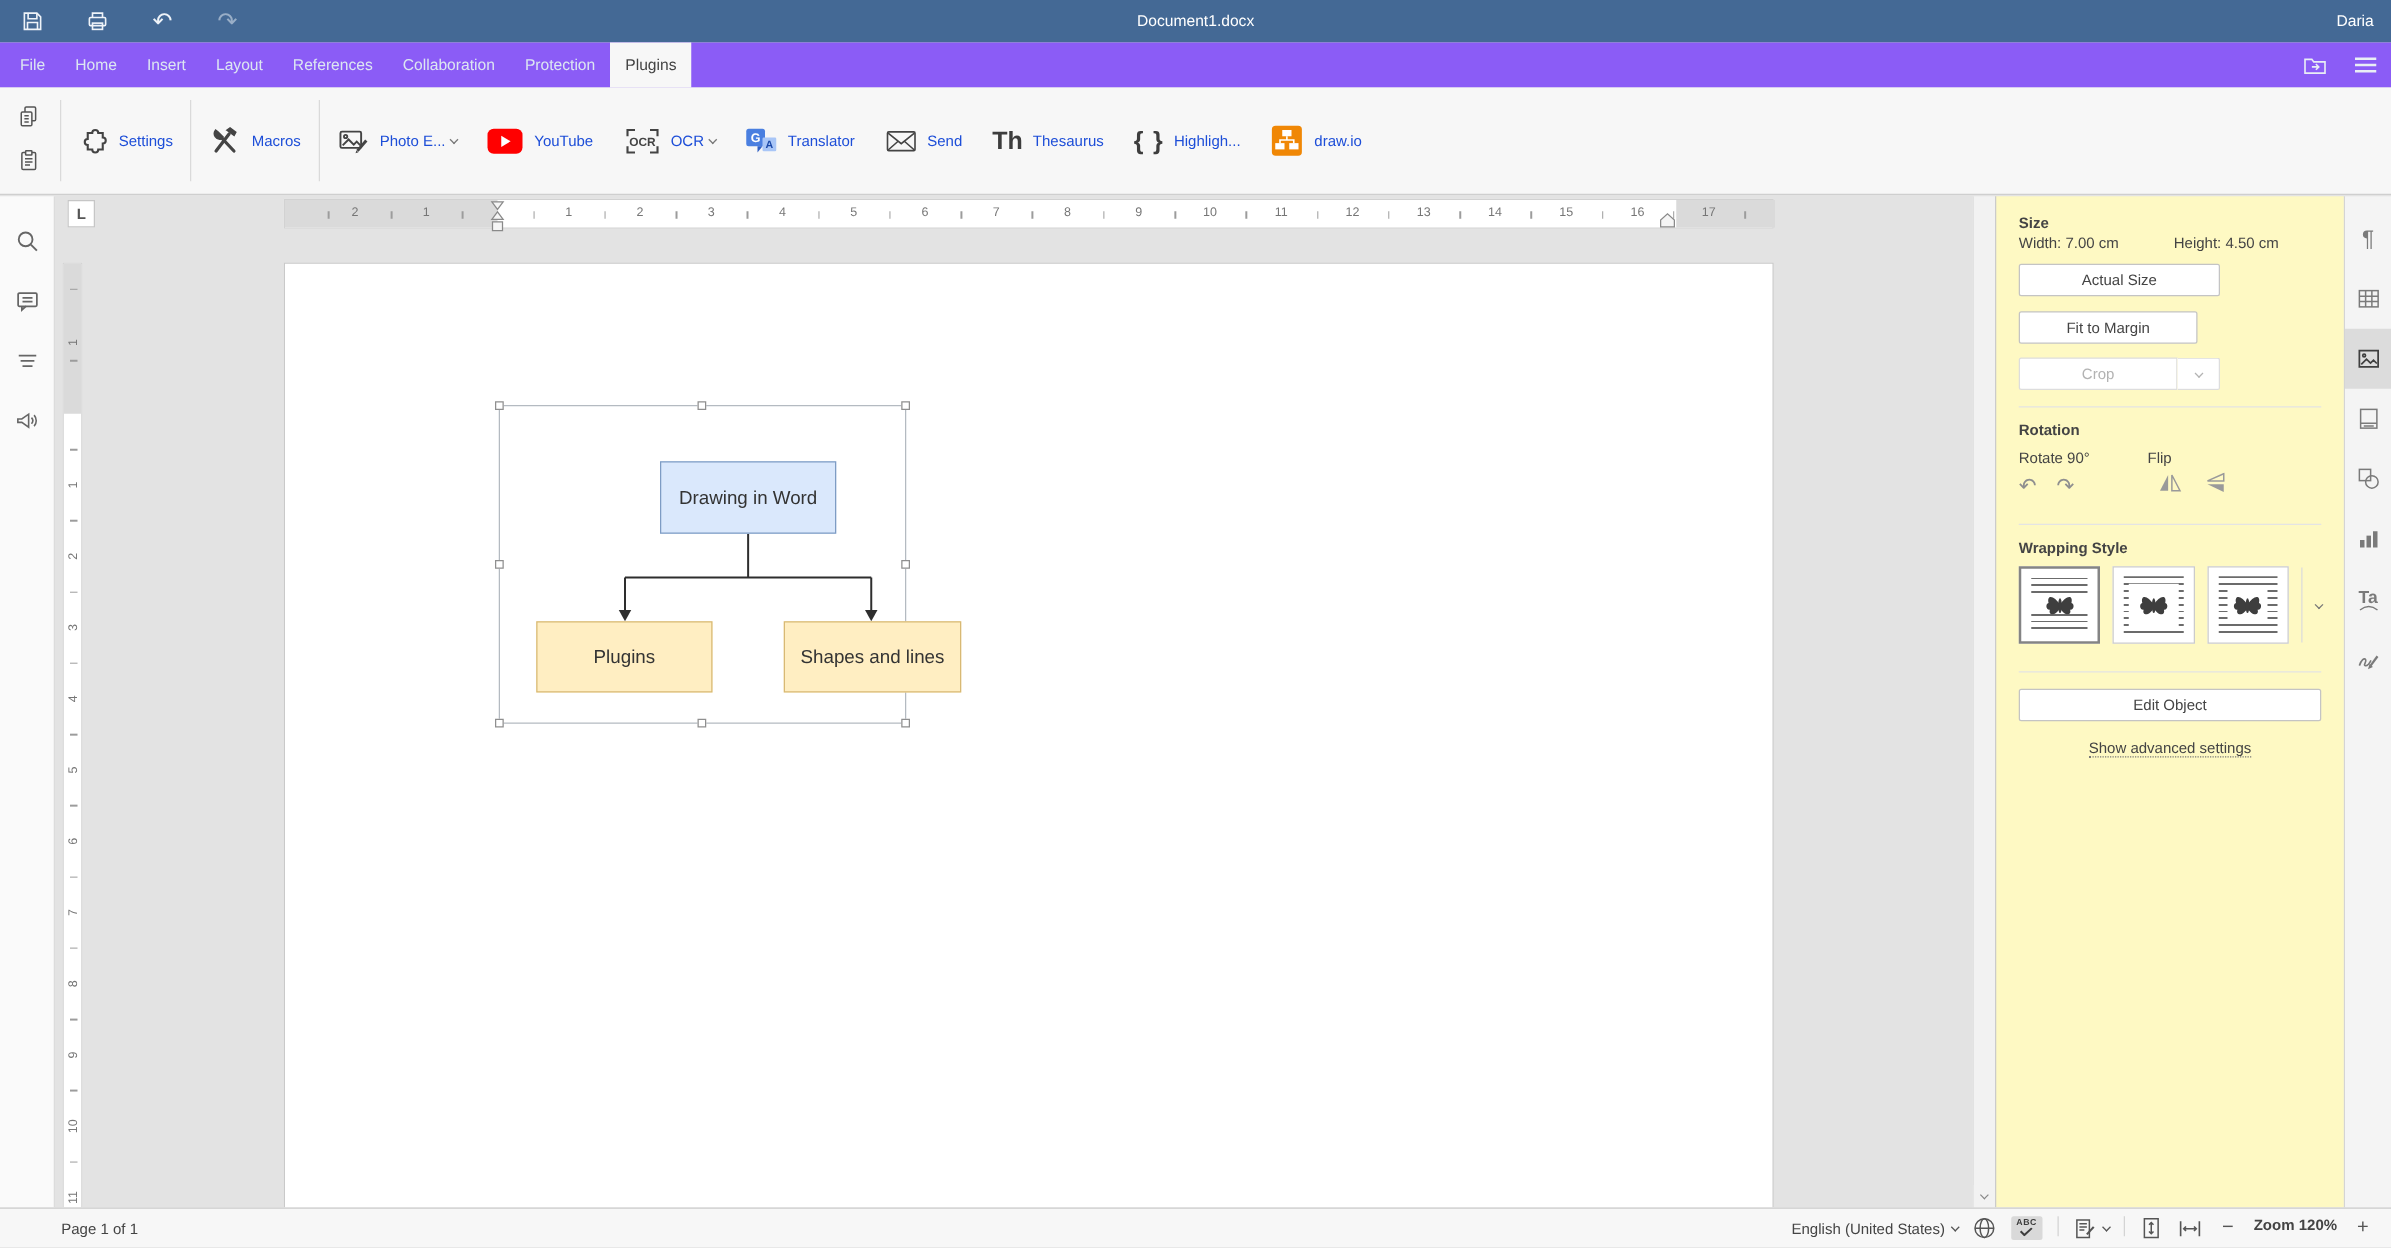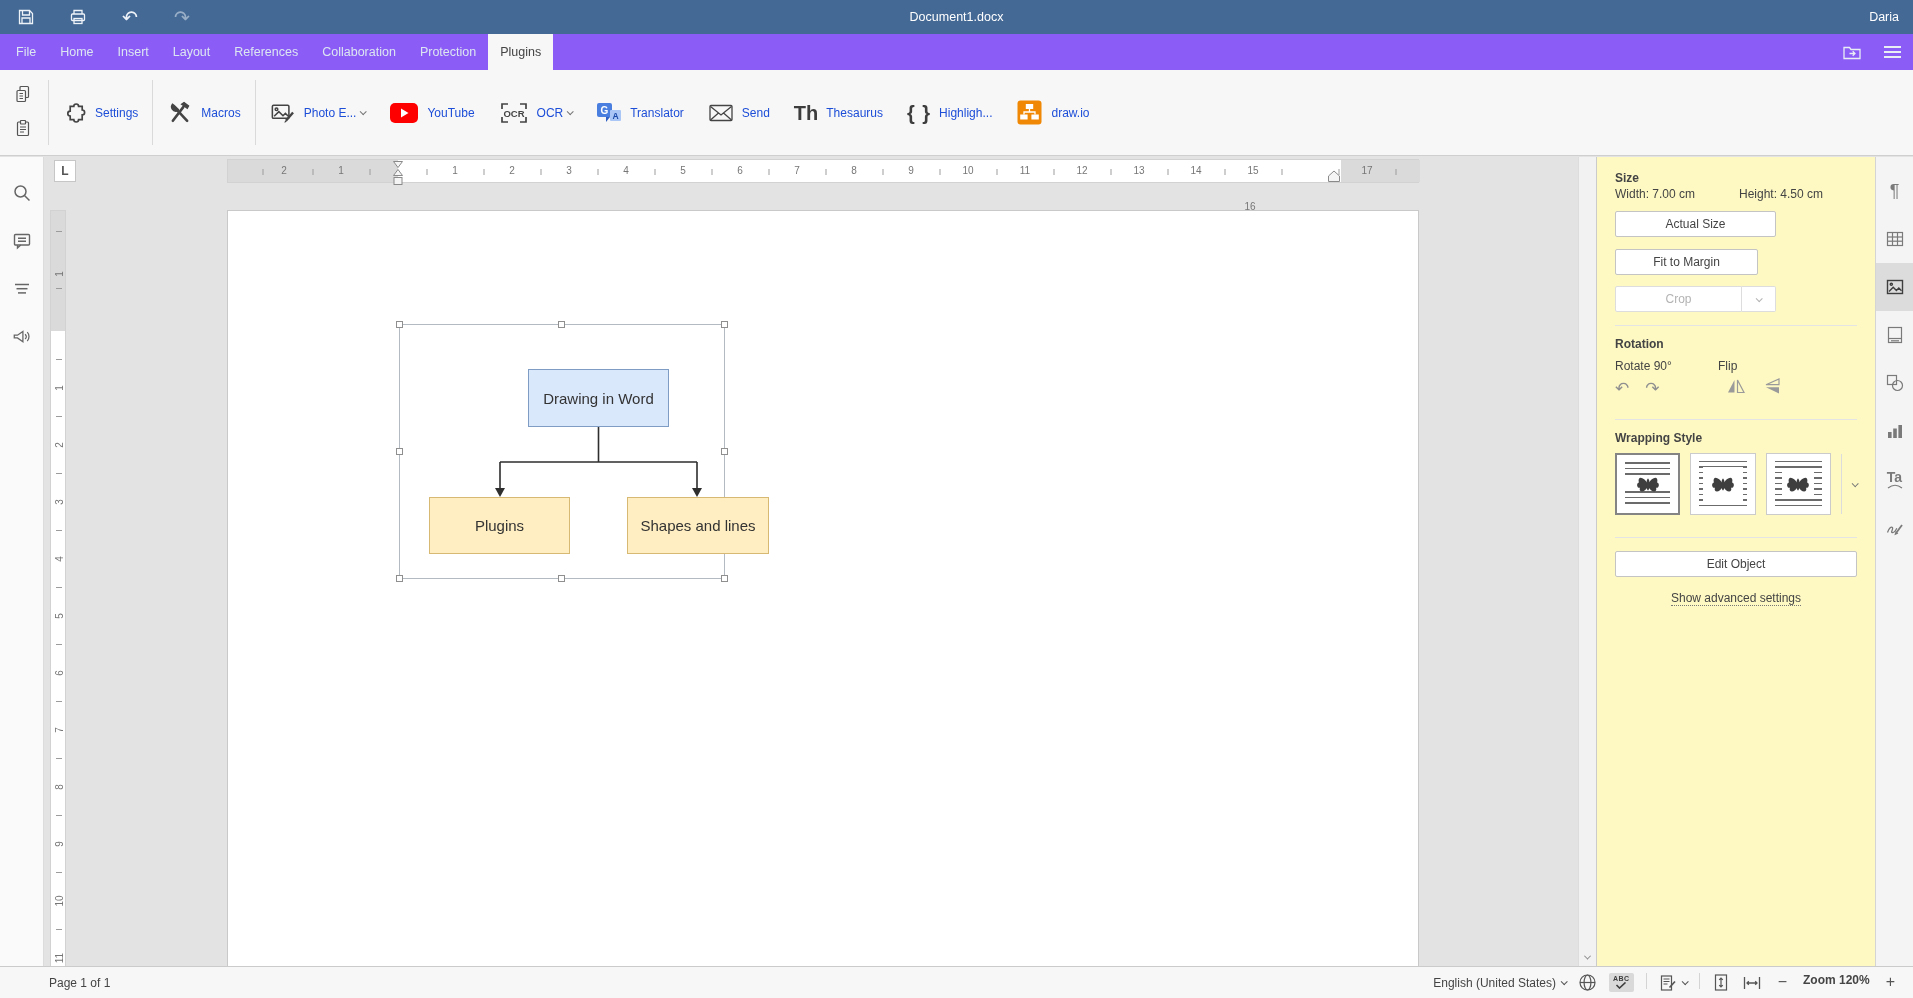--- a/index.html
+++ b/index.html
@@ -343,21 +343,21 @@
           <span class="rnum" style="left: 512px;">6</span>
           <span class="rnum" style="left: 569px;">7</span>
           <span class="rnum" style="left: 626px;">8</span>
           <span class="rnum" style="left: 683px;">9</span>
           <span class="rnum" style="left: 740px;">10</span>
           <span class="rnum" style="left: 797px;">11</span>
           <span class="rnum" style="left: 854px;">12</span>
           <span class="rnum" style="left: 911px;">13</span>
           <span class="rnum" style="left: 968px;">14</span>
           <span class="rnum" style="left: 1025px;">15</span>
-          <span class="rnum" style="left: 1022px; margin-top: 36px;">16</span>
+          <span class="rnum" style="left: 1082px;">16</span>
           <span class="rnum" style="left: 1139px;">17</span>
         </div>
 
       <div class="v-ruler" id="vruler">
         <div class="vz-grey"></div>
         <div class="v-ticks"></div>
       <span class="vnum" style="top: 63px;">1</span>
           <span class="vnum" style="top: 177px;">1</span>
           <span class="vnum" style="top: 234px;">2</span>
           <span class="vnum" style="top: 291px;">3</span>

